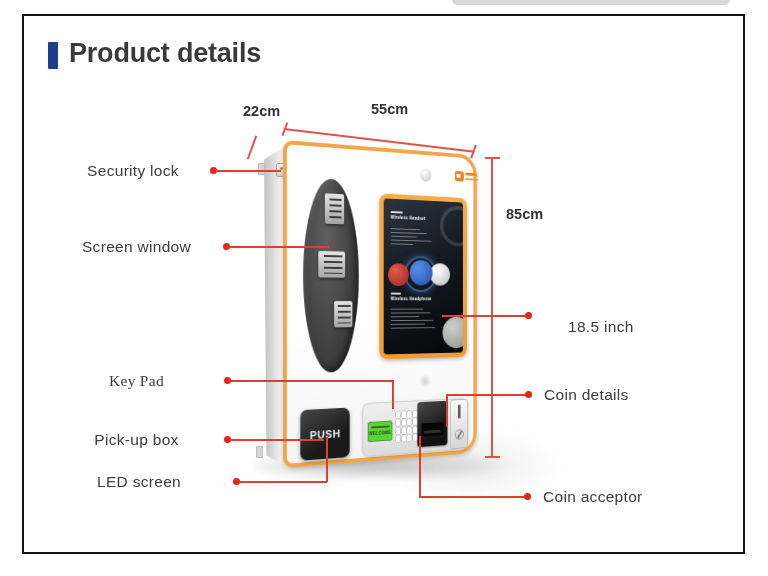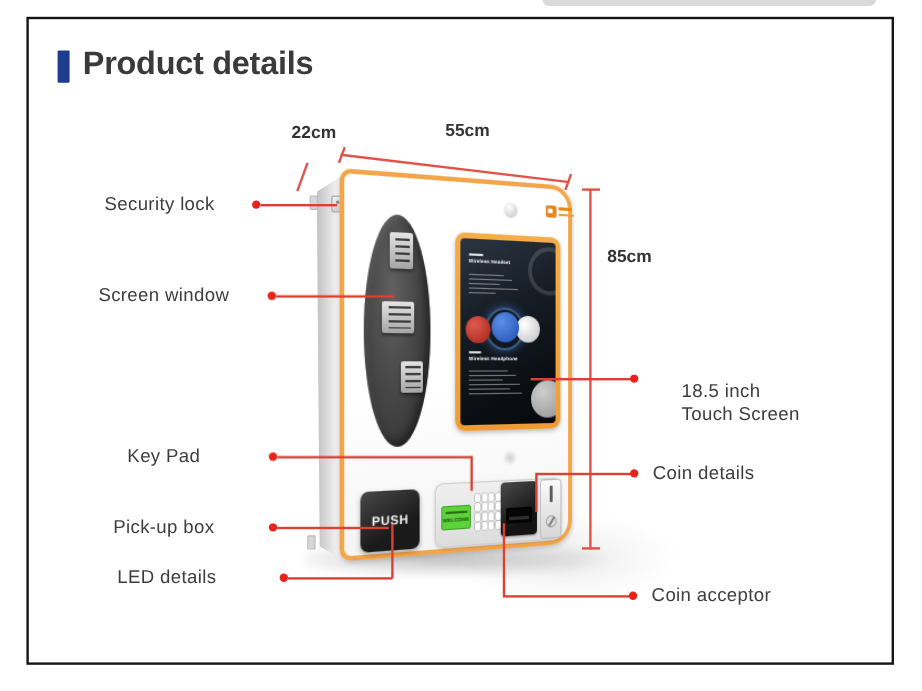--- a/index.html
+++ b/index.html
@@ -254,39 +254,38 @@
 <div class="dim-label" style="left:506px; top:206px;">85cm</div>
 
 <div class="call-label lbl-left" style="left:60px; top:161px; width:146px;">Security lock</div>
 <div class="dot" style="left:210px; top:167px;"></div>
 <div class="rline" style="left:217px; top:170px; width:64px; height:1.5px;"></div>
 
 <div class="call-label lbl-left" style="left:60px; top:237px; width:153px;">Screen window</div>
 <div class="dot" style="left:223px; top:243px;"></div>
 <div class="rline" style="left:230px; top:246px; width:99px; height:1.5px;"></div>
 
-<div class="call-label lbl-left" style="left:60px; top:371px; width:153px;">Key Pad</div>
+<div class="call-label lbl-left" style="left:60px; top:371px; width:153px;font-family:Liberation Serif, serif;">Key Pad</div>
 <div class="dot" style="left:224px; top:377px;"></div>
 <div class="rline" style="left:231px; top:380px; width:162px; height:1.5px;"></div>
 <div class="rline" style="left:392px; top:380px; width:1.5px; height:29px;"></div>
 
 <div class="call-label lbl-left" style="left:60px; top:430px; width:153px;">Pick-up box</div>
 <div class="dot" style="left:224px; top:436px;"></div>
 <div class="rline" style="left:231px; top:439px; width:93px; height:1.5px;"></div>
 
-<div class="call-label lbl-left" style="left:60px; top:472px; width:158px;">LED details</div>
+<div class="call-label lbl-left" style="left:60px; top:472px; width:158px;">LED screen</div>
 <div class="dot" style="left:233px; top:478px;"></div>
 <div class="rline" style="left:240px; top:481px; width:87px; height:1.5px;"></div>
 <div class="rline" style="left:326px; top:437px; width:1.5px; height:45px;"></div>
 
 <div class="rline" style="left:442px; top:315px; width:84px; height:1.5px;"></div>
 <div class="dot" style="left:525px; top:312px;"></div>
 <div class="call-label" style="left:568px; top:297px;margin-top:20px;">
   <span style="display:block;">18.5 inch</span>
-  <span style="display:block;">Touch Screen</span>
 </div>
 
 <div class="rline" style="left:447px; top:394px; width:79px; height:1.5px;"></div>
 <div class="rline" style="left:446px; top:394px; width:1.5px; height:33px;"></div>
 <div class="dot" style="left:525px; top:391px;"></div>
 <div class="call-label" style="left:544px; top:385px;">Coin details</div>
 
 <div class="rline" style="left:419px; top:436px; width:1.5px; height:61px;"></div>
 <div class="rline" style="left:419px; top:496px; width:106px; height:1.5px;"></div>
 <div class="dot" style="left:524px; top:493px;"></div>

